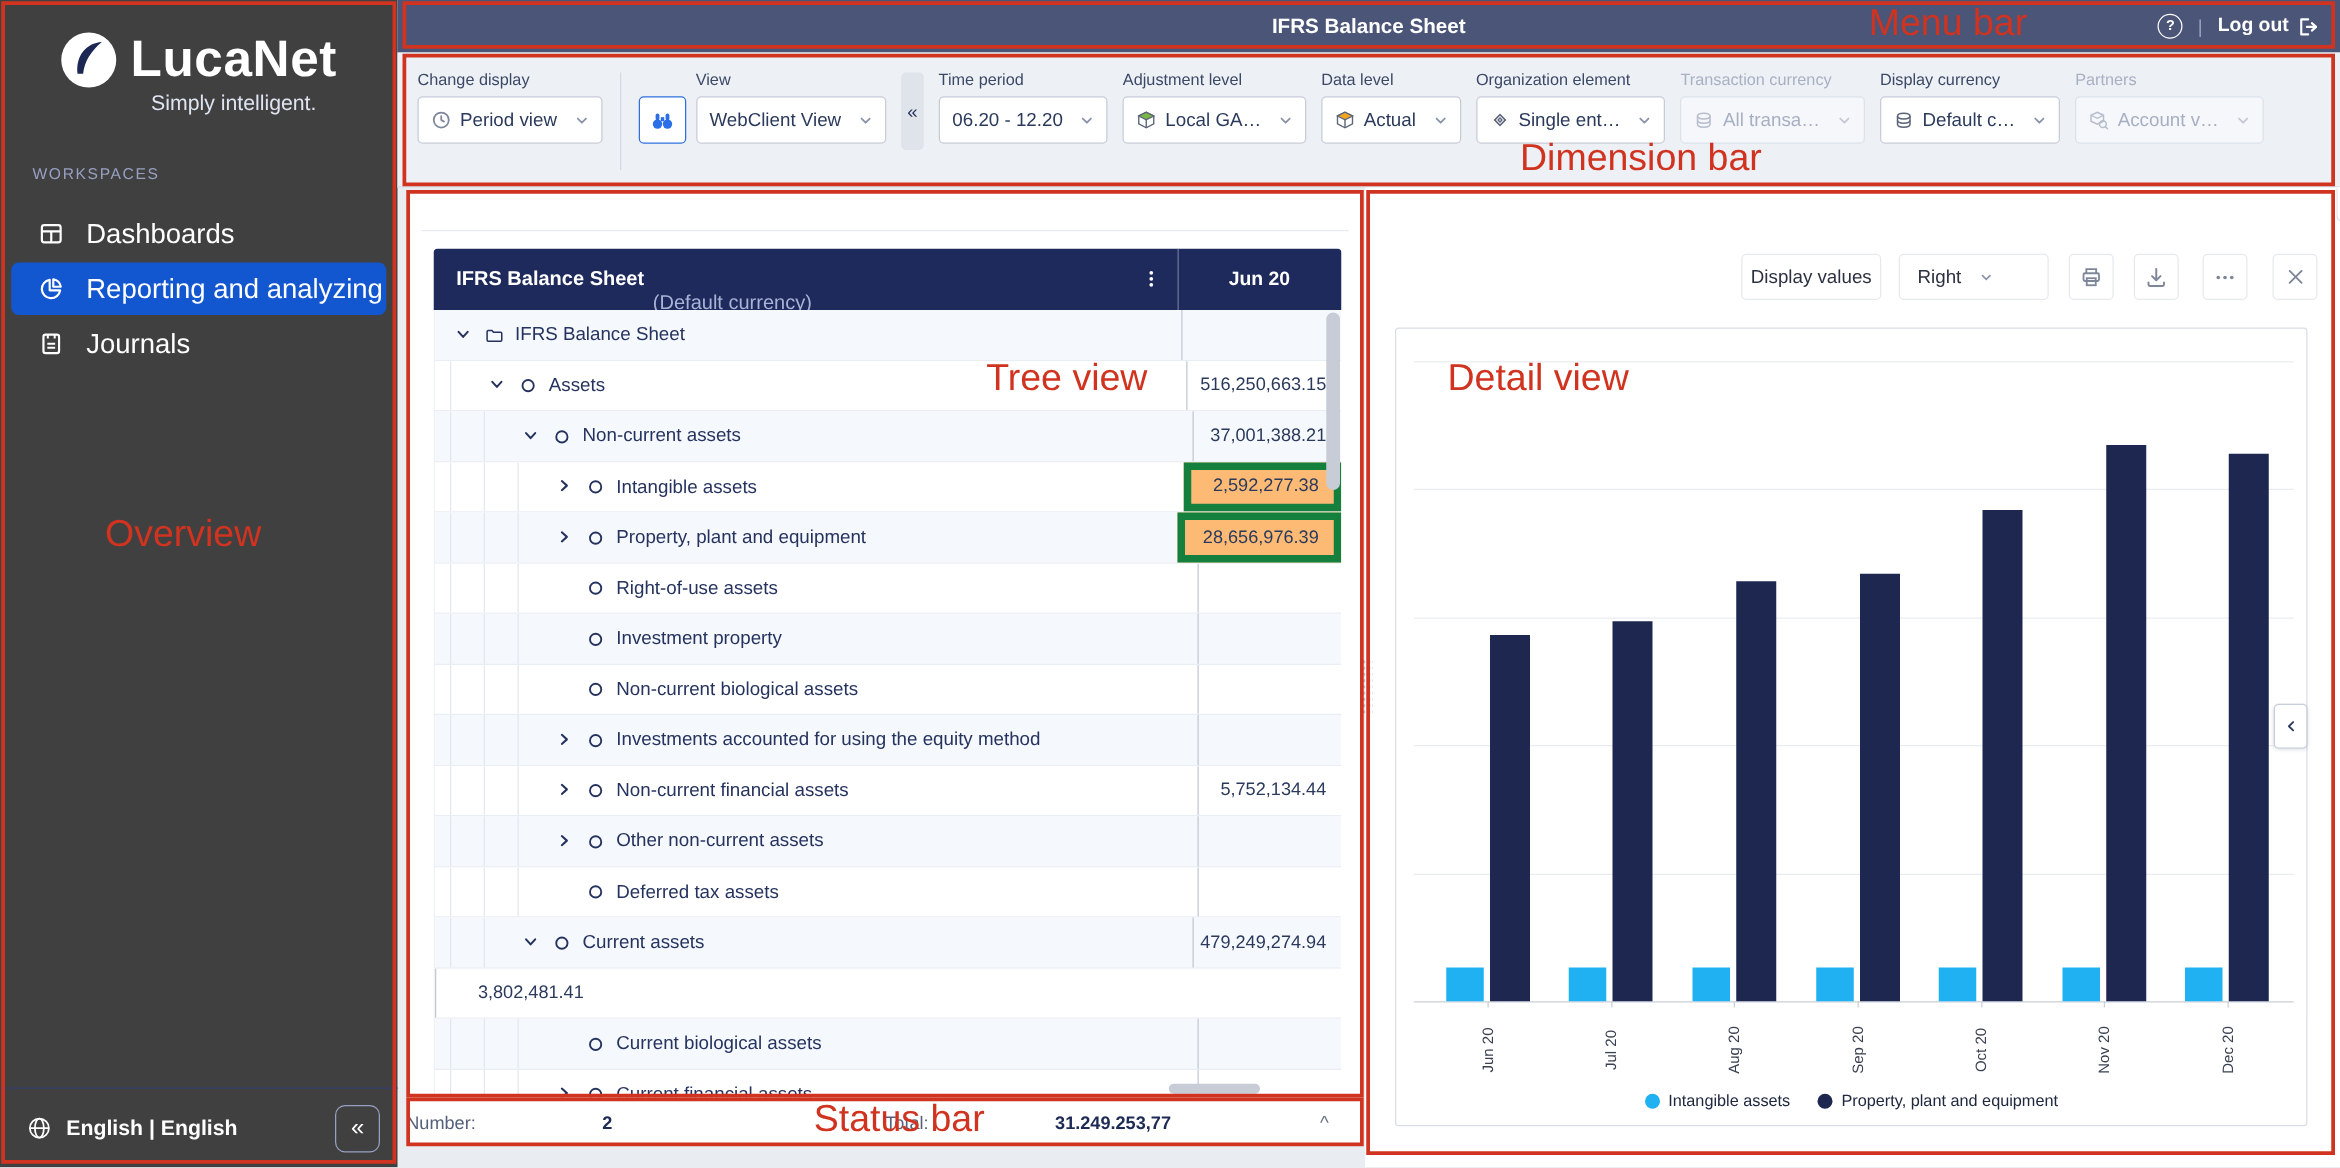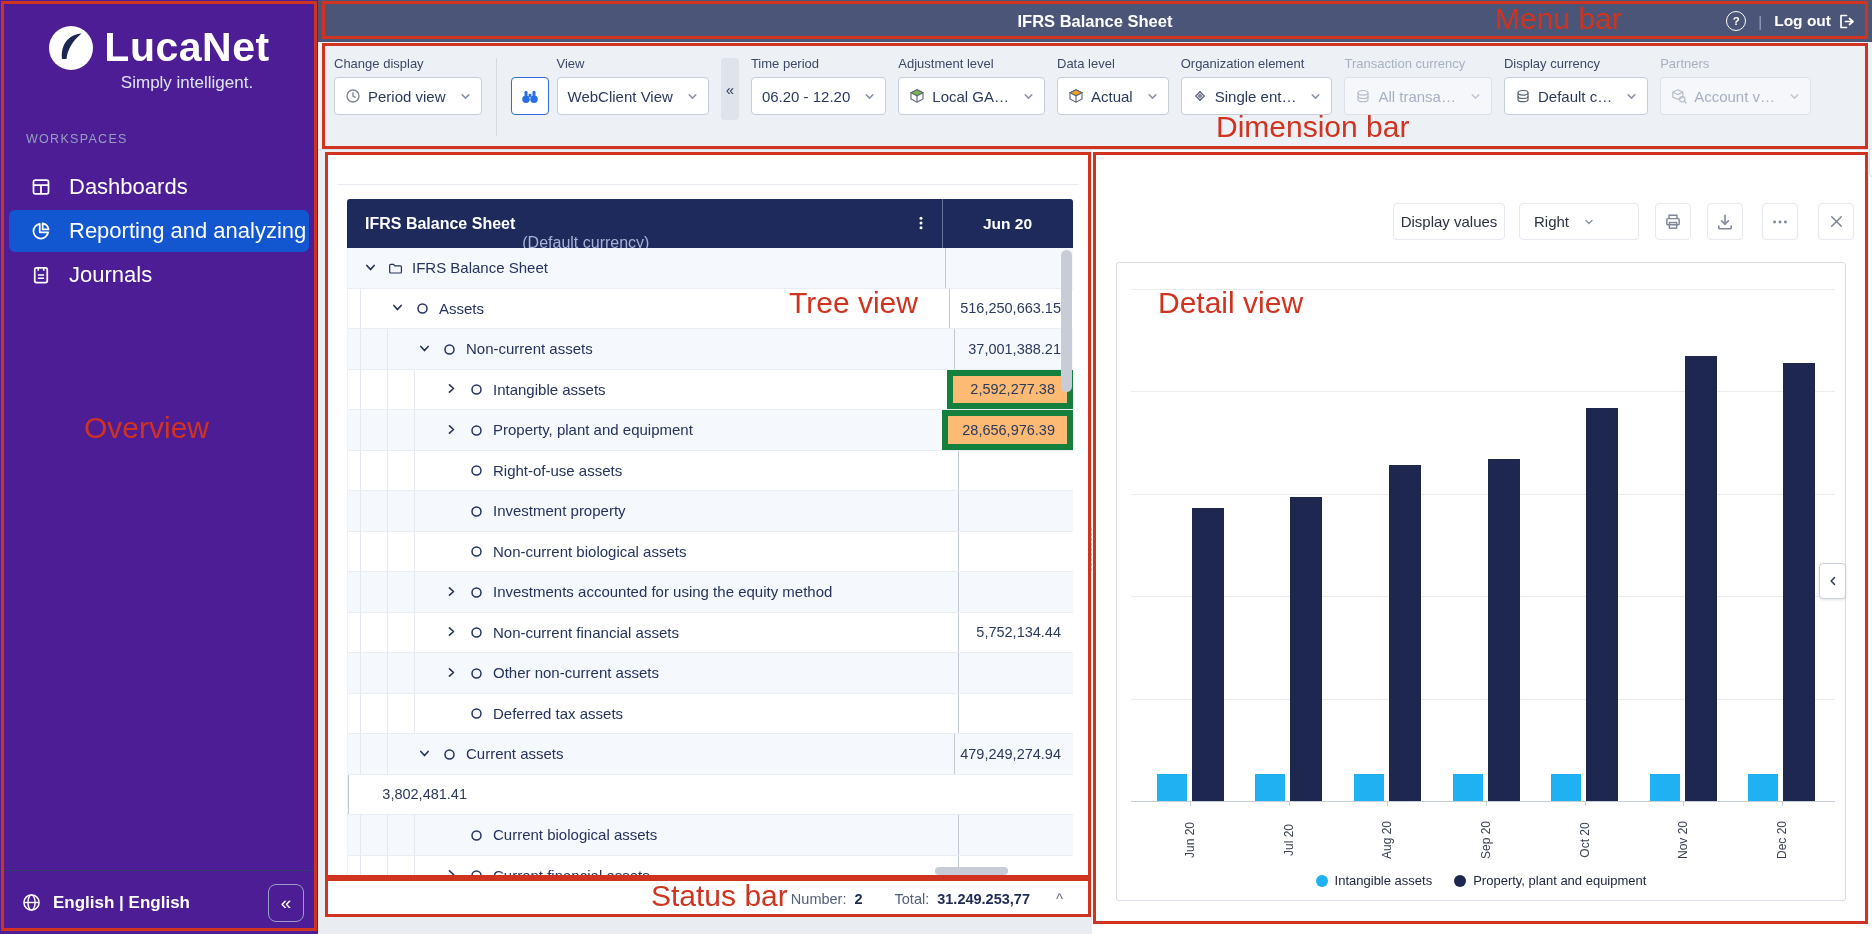--- a/index.html
+++ b/index.html
@@ -1,21 +1,21 @@
 <!DOCTYPE html>
 <html><head>
 <meta charset="utf-8">
 <style>
   html,body{margin:0;padding:0;background:#e9ecf1;}
   .root{position:relative;width:1872px;height:934px;overflow:hidden;
         font-family:"Liberation Sans",sans-serif;background:#e9ecf1;}
   .ic{display:block;}
 
   
-  .sidebar{position:absolute;left:0;top:0;width:318px;height:934px;background:#4c1d95;color:#fff;}
+  .sidebar{position:absolute;left:0;top:0;width:318px;height:934px;background:#404040;color:#fff;}
   .logo-wrap{display:flex;flex-direction:column;align-items:center;padding-top:24px;}
   .logo-row{display:flex;align-items:center;gap:10px;}
   .logo-text{font-size:41px;font-weight:bold;letter-spacing:.5px;}
   .tagline{font-size:17px;color:#dfe4f2;margin-top:2px;margin-left:56px;}
   .ws-label{position:absolute;left:26px;top:132px;font-size:12.5px;letter-spacing:1.3px;color:#97a0c2;}
   .nav{position:absolute;left:0;top:164px;width:318px;}
   .nav-item{display:flex;align-items:center;gap:18px;height:42px;margin:2px 9px;padding-left:22px;
             border-radius:6px;font-size:22px;cursor:pointer;}
   .nav-item.sel{background:#1257d0;}
   .nav-icon{width:20px;height:20px;color:#fff;}
@@ -75,21 +75,21 @@
   .node{width:14px;height:14px;color:#25335e;flex:0 0 14px;}
   .tlabel{font-size:15px;color:#25335e;white-space:nowrap;}
   .tval{width:131px;display:flex;align-items:center;justify-content:flex-end;padding-right:12px;
         font-size:14.5px;color:#2b3a5c;border-left:1px solid #c2c8d4;box-sizing:border-box;cursor:default;}
   .tval.sel{background:#fdba74;border:6px solid #15803d;padding-left:17px;}
   .vscroll{position:absolute;left:736px;top:97px;width:11px;height:142px;background:#c7ccd6;border-radius:6px;cursor:pointer;}
   .hscroll{position:absolute;left:610px;top:714px;width:73px;height:8px;background:#c7ccd6;border-radius:4px;cursor:pointer;}
 
   
   .statusbar{position:absolute;left:325px;top:879px;width:766px;height:38px;background:#fff;border-top:1px solid #e2e6ee;
-             display:flex;align-items:center;justify-content:flex-end;gap:8px;padding-right:28px;box-sizing:border-box;font-size:14.5px;}
+             display:flex;align-items:center;justify-content:space-between;gap:8px;padding-right:28px;box-sizing:border-box;font-size:14.5px;}
   .sb-label{color:#55607a;}
   .sb-val{color:#1d2b55;font-weight:bold;}
   .sb-gap{width:16px;}
   .sb-caret{color:#6a7389;font-size:15px;margin-left:18px;cursor:pointer;}
 
   
   .detailpanel{position:absolute;left:1092px;top:150px;width:888px;height:784px;background:#fff;}
   .hidepanel-btn{position:absolute;top:0;right:3px;height:27px;display:flex;align-items:center;gap:7px;padding:0 12px;
                  background:#fff;border:1px solid #d9dee8;border-top:none;border-radius:0 0 4px 4px;font-size:13px;
                  color:#2b3a5c;cursor:pointer;}

